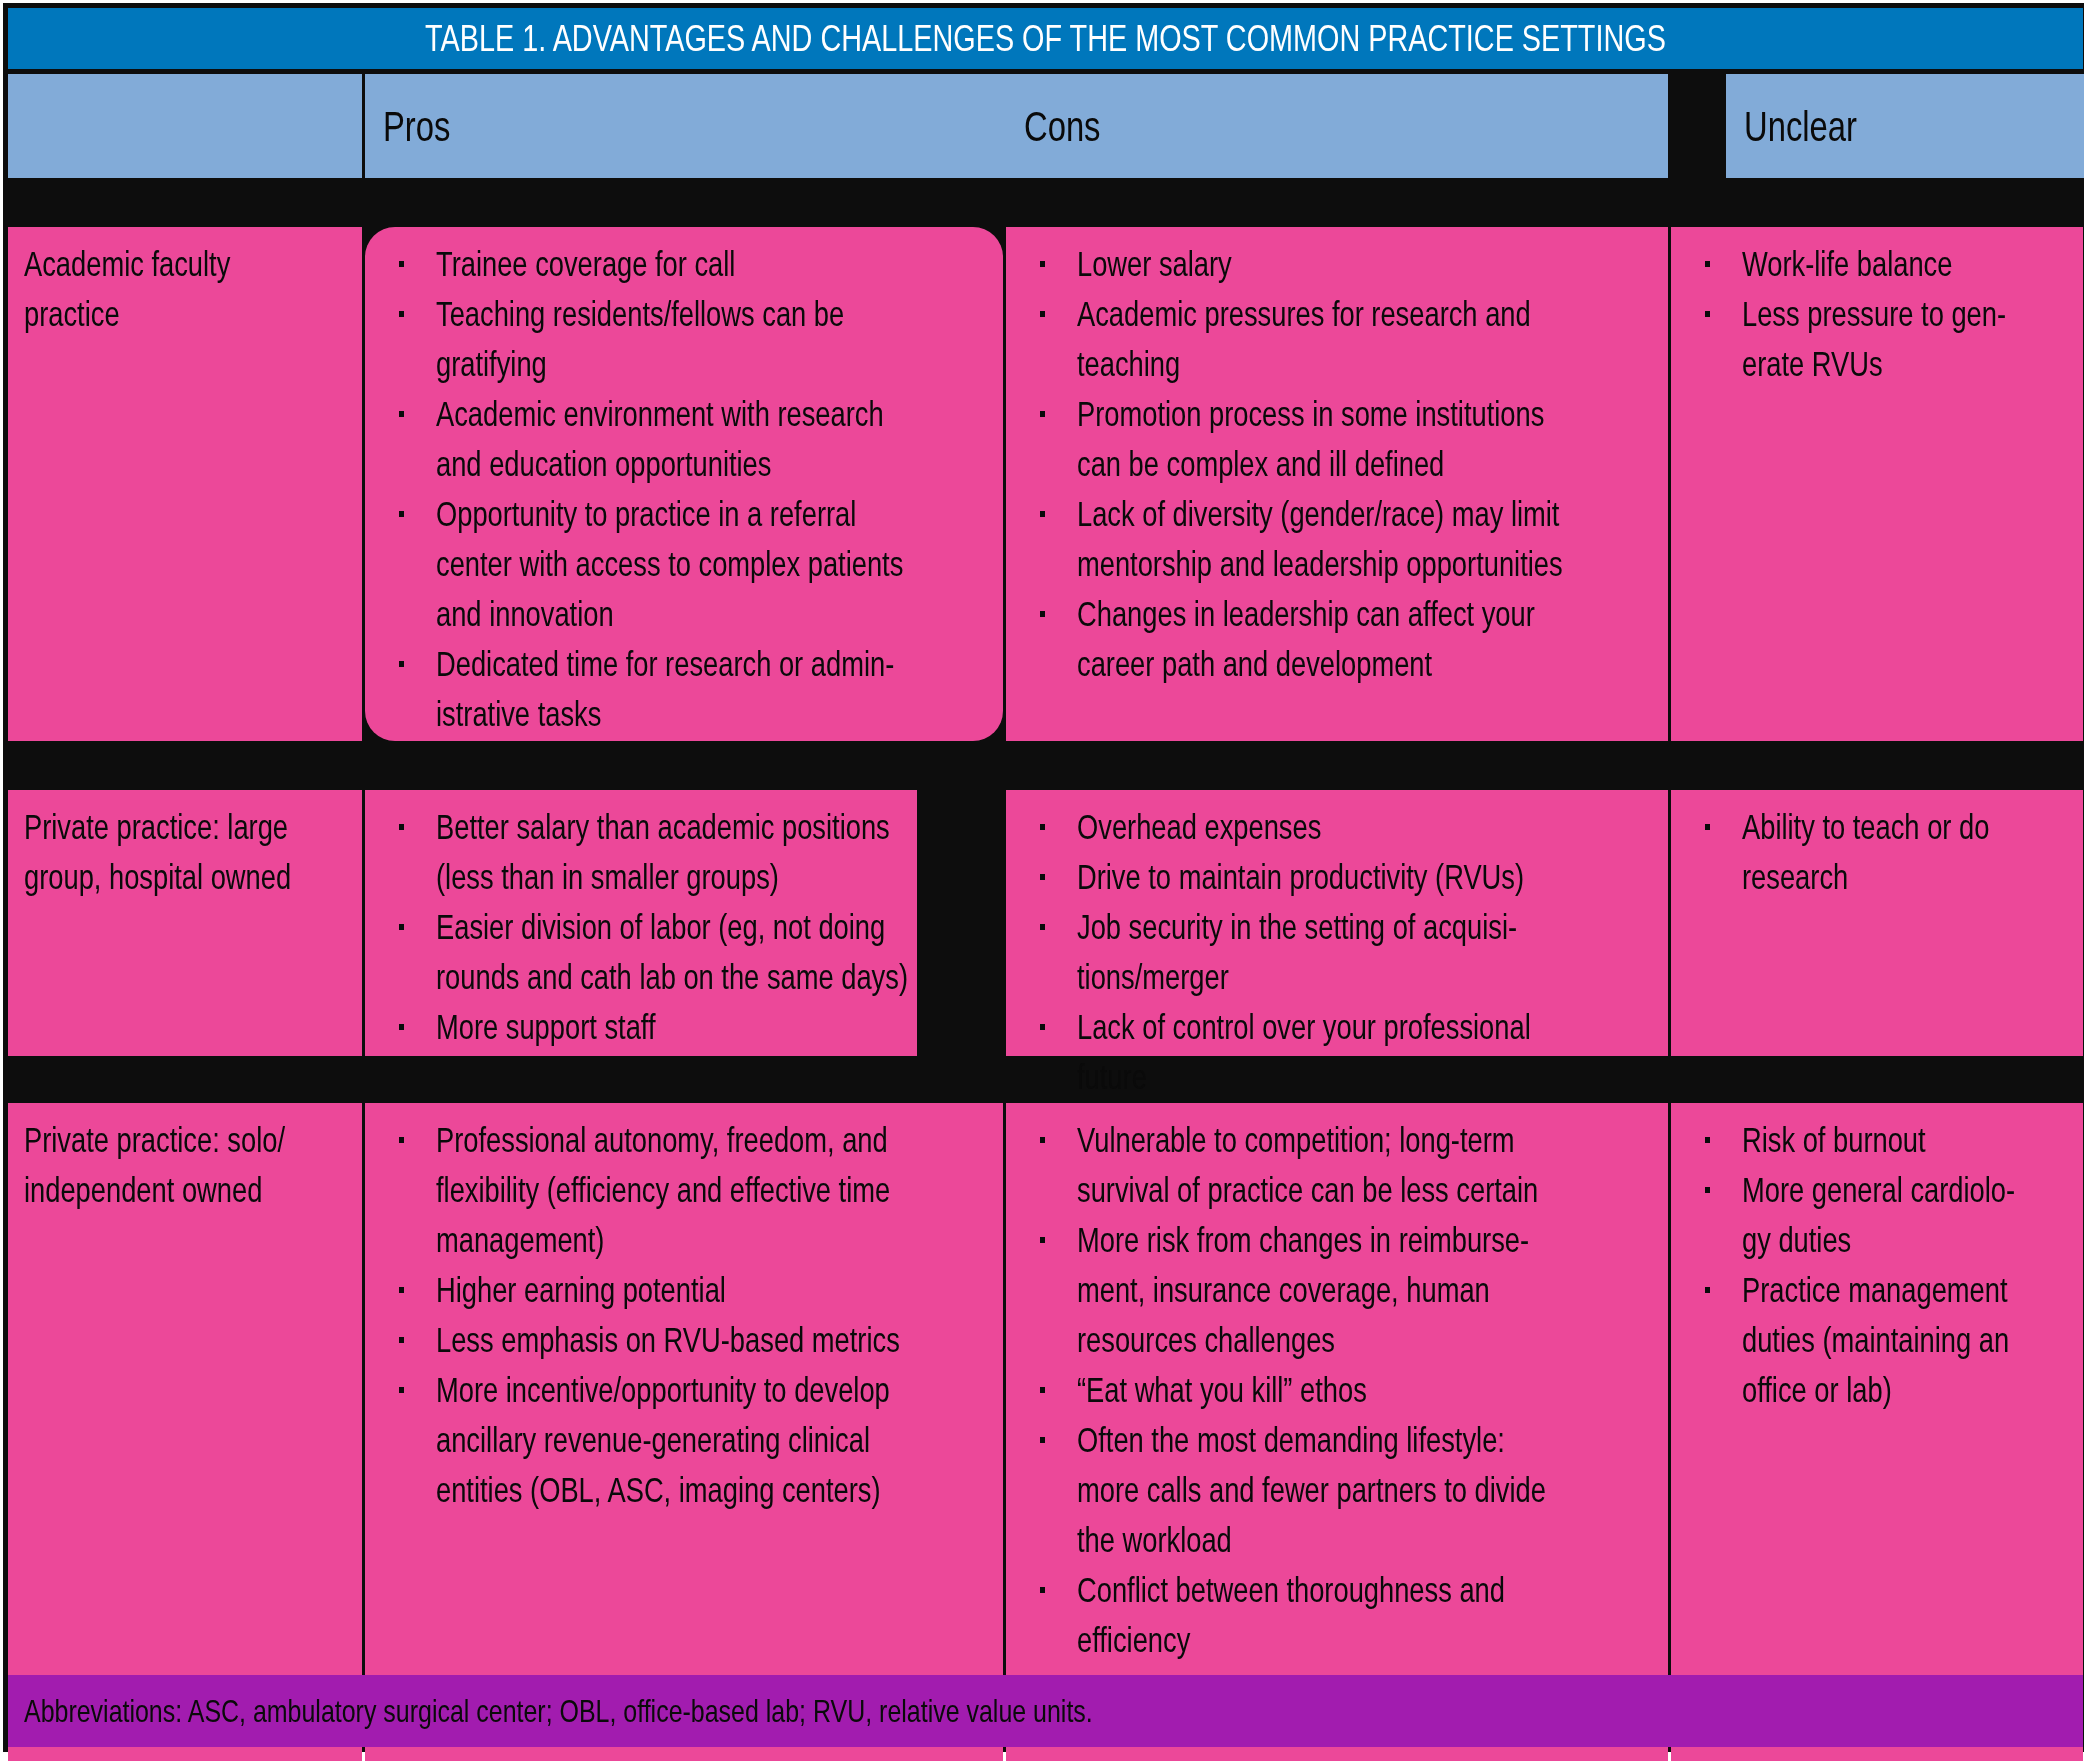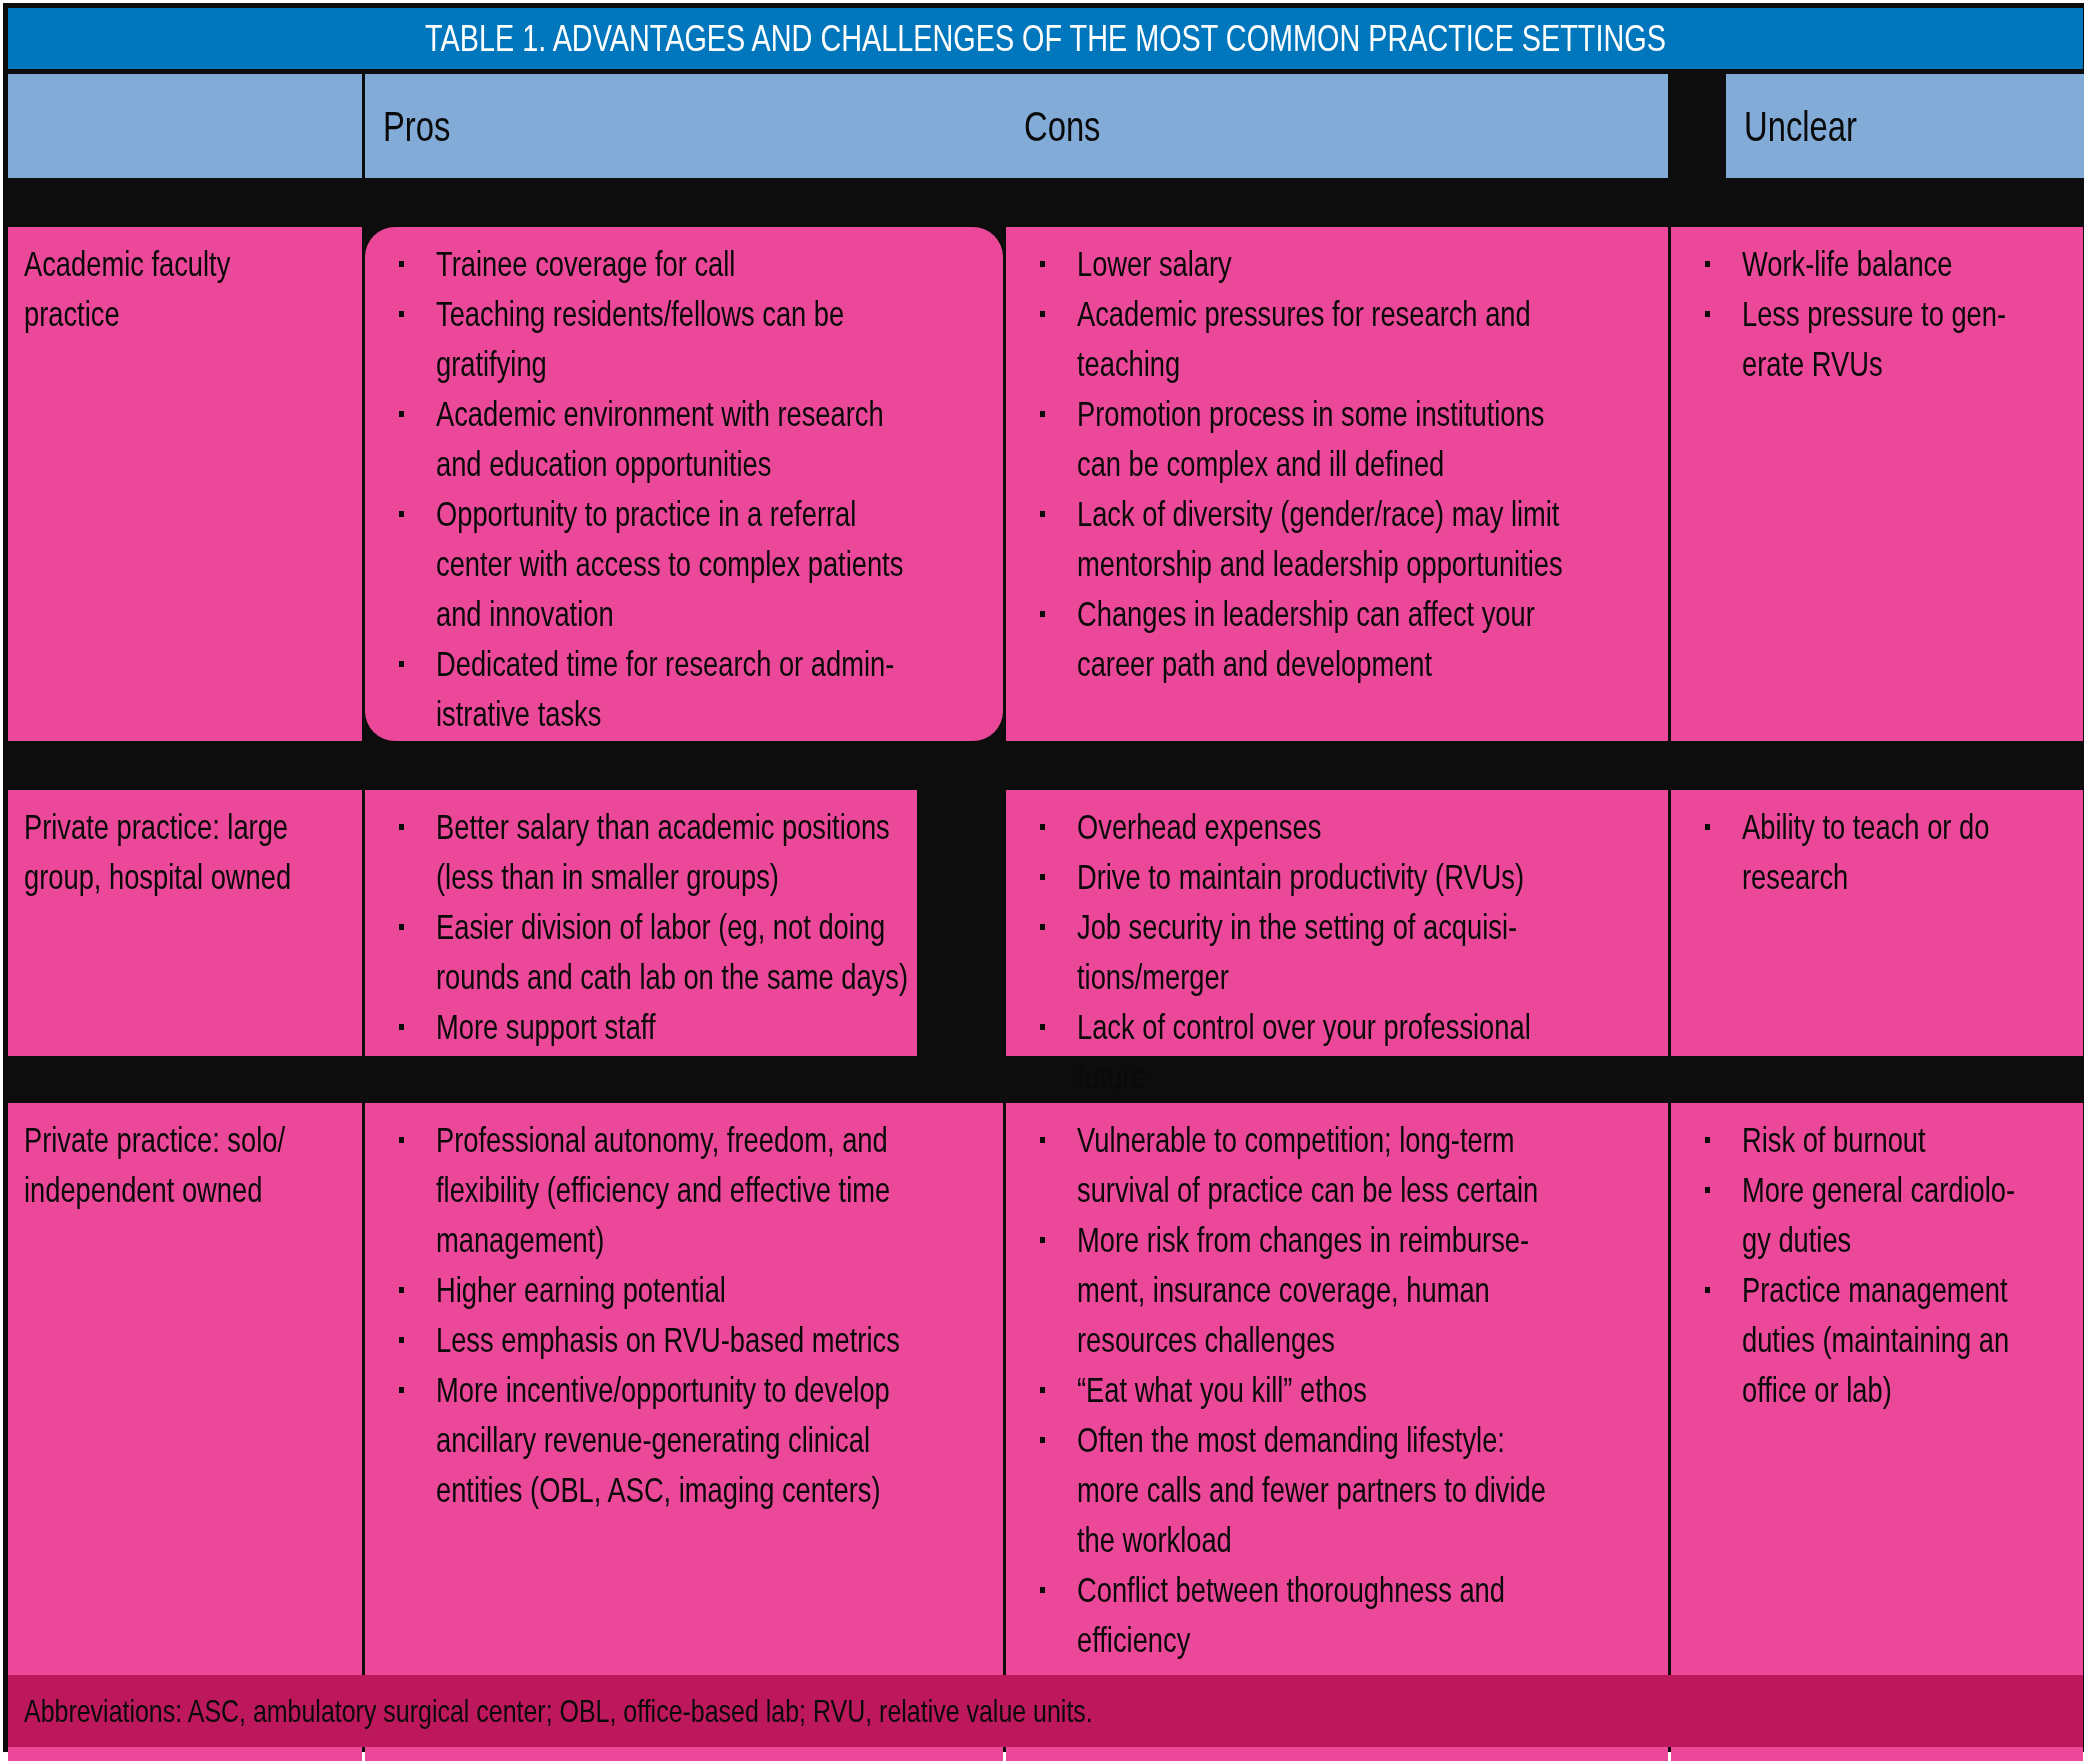--- a/index.html
+++ b/index.html
@@ -15,21 +15,21 @@
   .hcell { position: absolute; top: 0; height: 104px; background: #82ABD8; }
   .hcell .label { position: absolute; left: 18px; top: 28px; font-size: 42px; line-height: 50px;
                   transform: scaleX(0.78); transform-origin: left center; white-space: nowrap; }
   .row { position: absolute; left: 0; width: 2075px; }
   .cell { position: absolute; top: 0; bottom: 0; background: #ec4899; margin-top: 44px; }
   .setting { position: absolute; left: 16px; top: 12px; font-size: 35px; line-height: 50px; }
   .line { display: block; white-space: nowrap; transform: scaleX(0.78); transform-origin: left center; height: 50px; }
   ul.bullets { list-style: none; margin: 0; padding: 0; position: absolute; left: 0; top: 12px; right: 0; }
   ul.bullets li { position: relative; padding-left: 71px; font-size: 35px; line-height: 50px; }
   ul.bullets li .bullet { position: absolute; left: 34px; top: 22px; width: 5px; height: 6px; background: #0a0a0a; }
-  .footer { position: absolute; left: 0; top: 1667px; width: 2075px; height: 72px; background: #be185d; }
+  .footer { position: absolute; left: 0; top: 1667px; width: 2075px; height: 72px; background: #a21caf; }
   .footer .note { position: absolute; left: 16px; top: 12px; font-size: 32px; line-height: 48px; }
 </style>
 </head>
 <body>
 
 <div class="frame">
 
   <div class="title-bar">
     <span>TABLE 1.  ADVANTAGES AND CHALLENGES OF THE MOST COMMON PRACTICE SETTINGS</span>
   </div>

